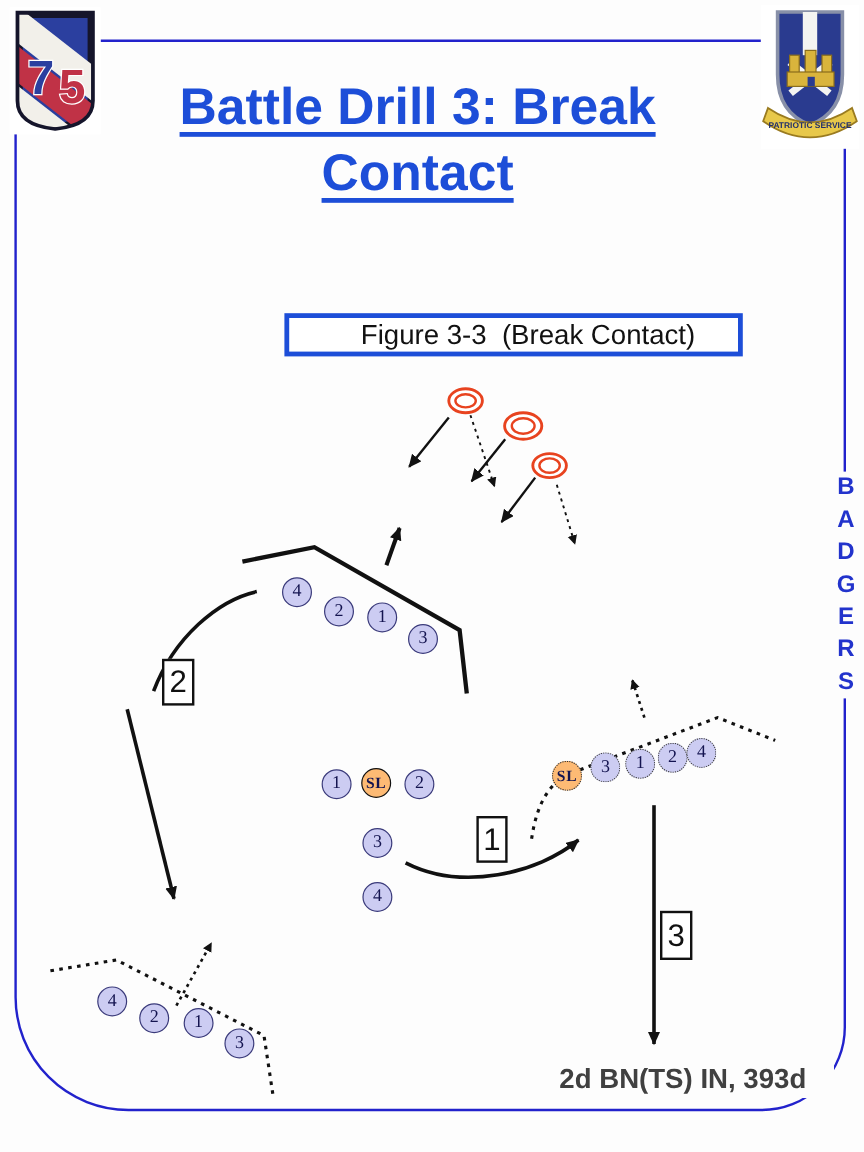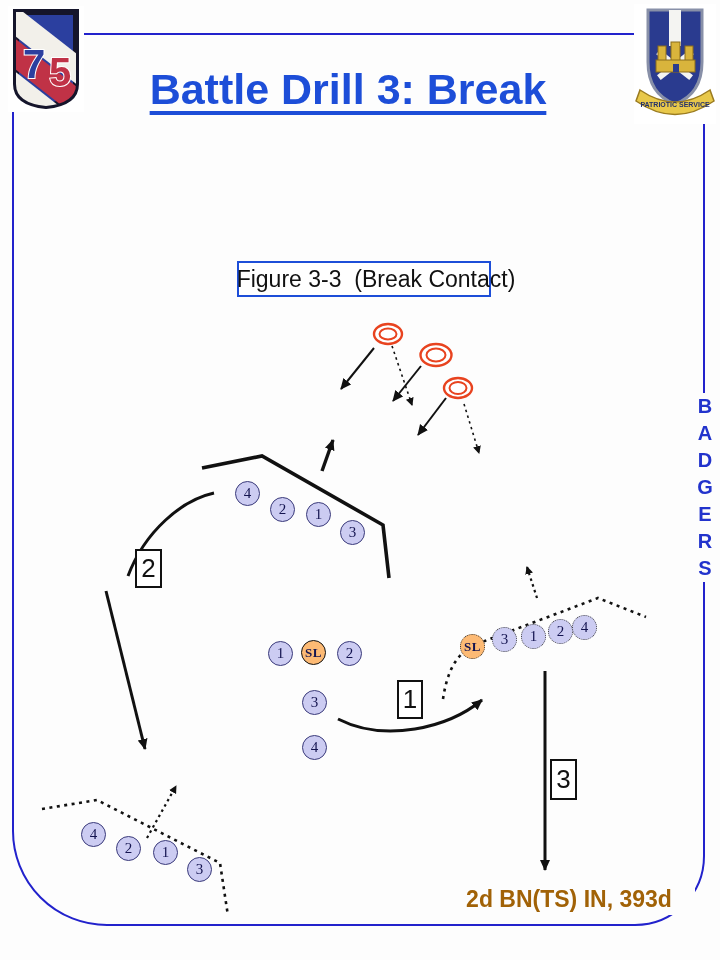--- a/index.html
+++ b/index.html
@@ -18,35 +18,35 @@
   
   .crest{position:absolute;left:634px;top:4px;width:82px;height:120px;background:#fff;}
   
   .title{
     position:absolute;left:48px;top:62px;width:600px;text-align:center;
     font-size:43px;font-weight:700;color:#1d4ed8;line-height:1.28;
   }
   .title span{text-decoration:underline;text-decoration-thickness:3.5px;text-underline-offset:7px;}
   
   .figure-box{
-    position:absolute;left:237px;top:261px;width:254px;height:36px;
-    border:2px solid #1d4ed8;box-sizing:border-box;background:#fff;
+    position:absolute;left:237px;top:261px;width:382px;height:36px;
+    border:4px solid #1d4ed8;box-sizing:border-box;background:#fff;
     display:flex;align-items:center;justify-content:center;
     font-size:23px;color:#111;white-space:pre;padding-left:24px;
   }
   
   .badgers{
     position:absolute;left:691px;top:393px;width:28px;background:#fdfdfd;
     display:flex;flex-direction:column;align-items:center;
     font-size:20px;font-weight:700;color:#2233cc;line-height:27px;
   }
   
   .footer-unit{
     position:absolute;left:443px;top:884px;width:252px;background:#fdfdfd;
-    text-align:center;font-size:23px;font-weight:700;color:#a16207;line-height:1.35;
+    text-align:center;font-size:23px;font-weight:700;color:#404040;line-height:1.35;
   }
   
   .diagram{position:absolute;left:0;top:0;width:720px;height:960px;}
   
   .unit{
     position:absolute;width:25px;height:25px;border-radius:50%;
     box-sizing:border-box;border:1.5px solid #3a3a7a;background:#ccccf2;
     display:flex;align-items:center;justify-content:center;
     font-family:"Liberation Serif",serif;font-size:15px;color:#141450;
   }
@@ -151,20 +151,21 @@
       <rect x="22" y="56" width="39" height="12"></rect>
       <rect x="39" y="60" width="6" height="8" fill="#2a3b8f" stroke="none"></rect>
     </g>
     <path d="M6,86 Q41,110 76,86 L80,97 Q41,124 2,97 Z" fill="#e8c84a" stroke="#9a7b20" stroke-width="1.5"></path>
     <text x="41" y="103" text-anchor="middle" font-family="Liberation Sans,sans-serif" font-weight="700" font-size="7" fill="#23306b">PATRIOTIC SERVICE</text>
   </svg>
 </div>
 
 <div class="title">
   <div><span>Battle Drill 3: Break</span></div>
+  <div><span>Contact</span></div>
 </div>
 
 <div class="figure-box">
   <span>Figure 3-3  (Break Contact)</span>
 </div>
 
 <div class="badgers">
   <span>B</span>
   <span>A</span>
   <span>D</span>

